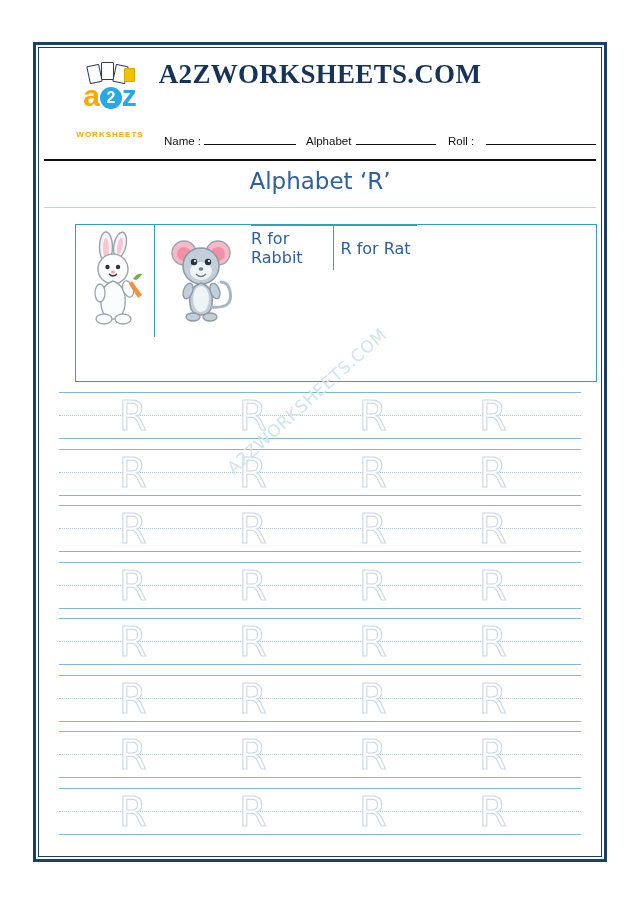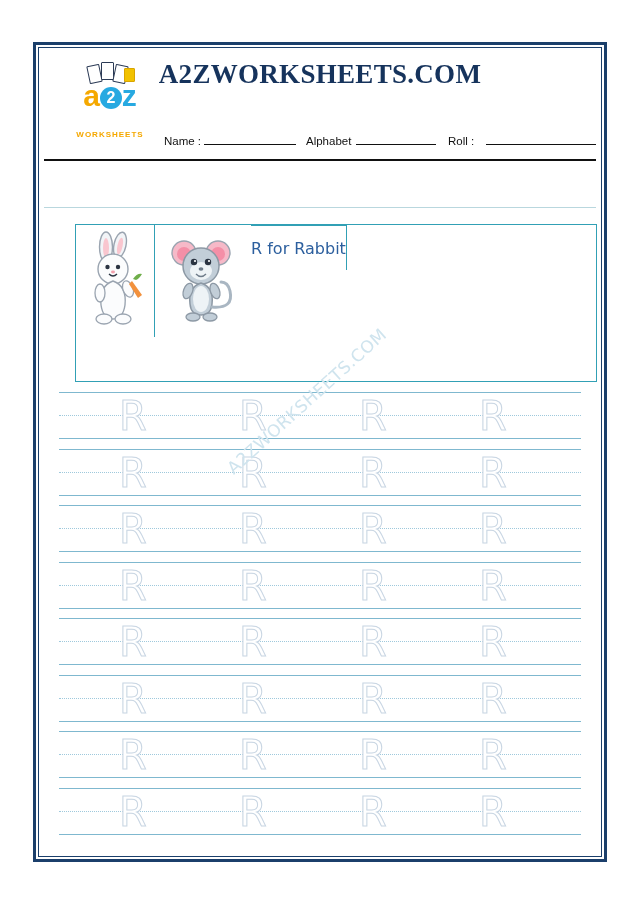--- a/index.html
+++ b/index.html
@@ -303,20 +303,21 @@
         <span class="line" style="left:40px; top:0px; width:92px;"></span>
         <span class="fl" style="left:142px; top:4px;">Alphabet</span>
         <span class="line" style="left:192px; top:0px; width:80px;"></span>
         <span class="fl" style="left:284px; top:4px;">Roll :</span>
         <span class="line" style="left:322px; top:0px; width:110px;"></span>
       </div>
 
     </div>
   </div>
 
+  <div class="worksheet-title">Alphabet ‘R’</div>
   <div class="title-underline"></div>
 
   <div class="pic-table">
     <div class="pic-row">
 
       <div class="pic-cell left">
         <svg class="illus" width="78" height="100" viewBox="0 0 78 100" aria-hidden="true">
 
           <ellipse cx="30" cy="16" rx="6.5" ry="15" fill="#f2f4f7" stroke="#9aa4b0" stroke-width="1.4"></ellipse>
           <ellipse cx="44" cy="14" rx="6" ry="13" fill="#f2f4f7" stroke="#9aa4b0" stroke-width="1.4" transform="rotate(12 44 14)"></ellipse>
@@ -368,20 +369,21 @@
           <ellipse cx="38" cy="84" rx="7" ry="4" fill="#c2ced8" stroke="#8d99a5" stroke-width="1.3"></ellipse>
           <ellipse cx="55" cy="84" rx="7" ry="4" fill="#c2ced8" stroke="#8d99a5" stroke-width="1.3"></ellipse>
 
           <path d="M57 74 q22 2 18 -16 q-2 -9 -9 -9" stroke="#a9b6c2" stroke-width="3" fill="none" stroke-linecap="round"></path>
         </svg>
       </div>
     </div>
 
     <div class="cap-row">
       <div class="cap-cell left">R for Rabbit</div>
+      <div class="cap-cell">R for Rat</div>
     </div>
   </div>
 
   <div class="trace-area">
       <div class="trace-row" style="top: 0px;">
         <div class="rule top"></div>
         <div class="rule mid"></div>
         <div class="rule bot"></div>
         <div class="letters">
           <span class="letter" style="left: 60px;">R</span>

